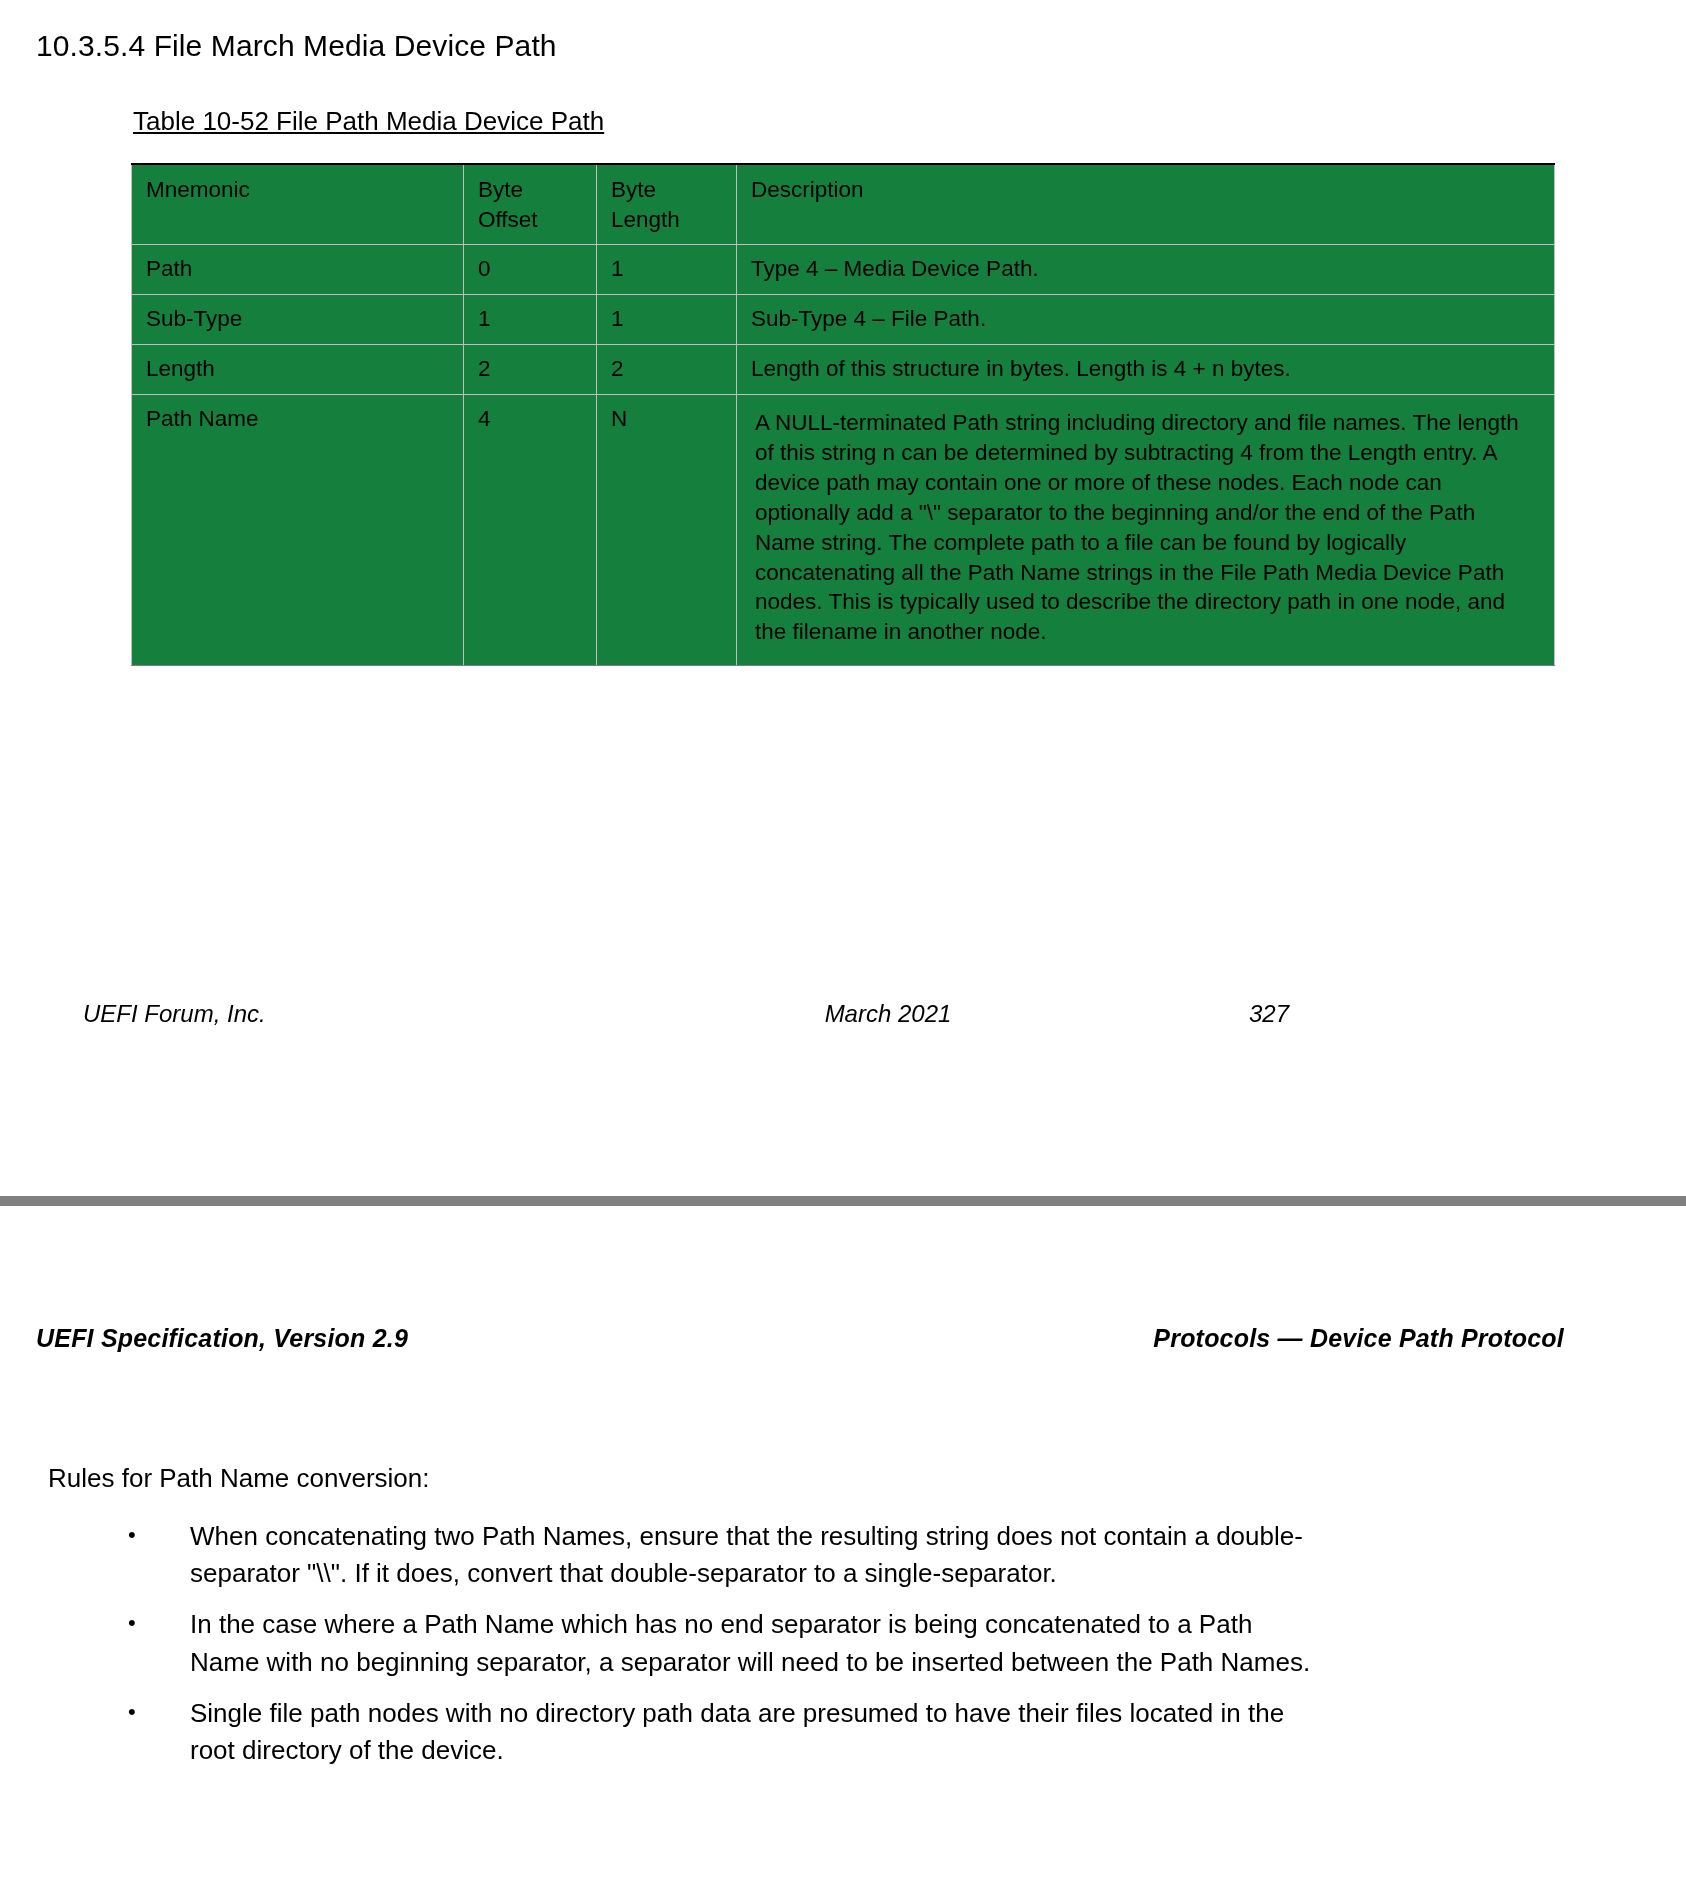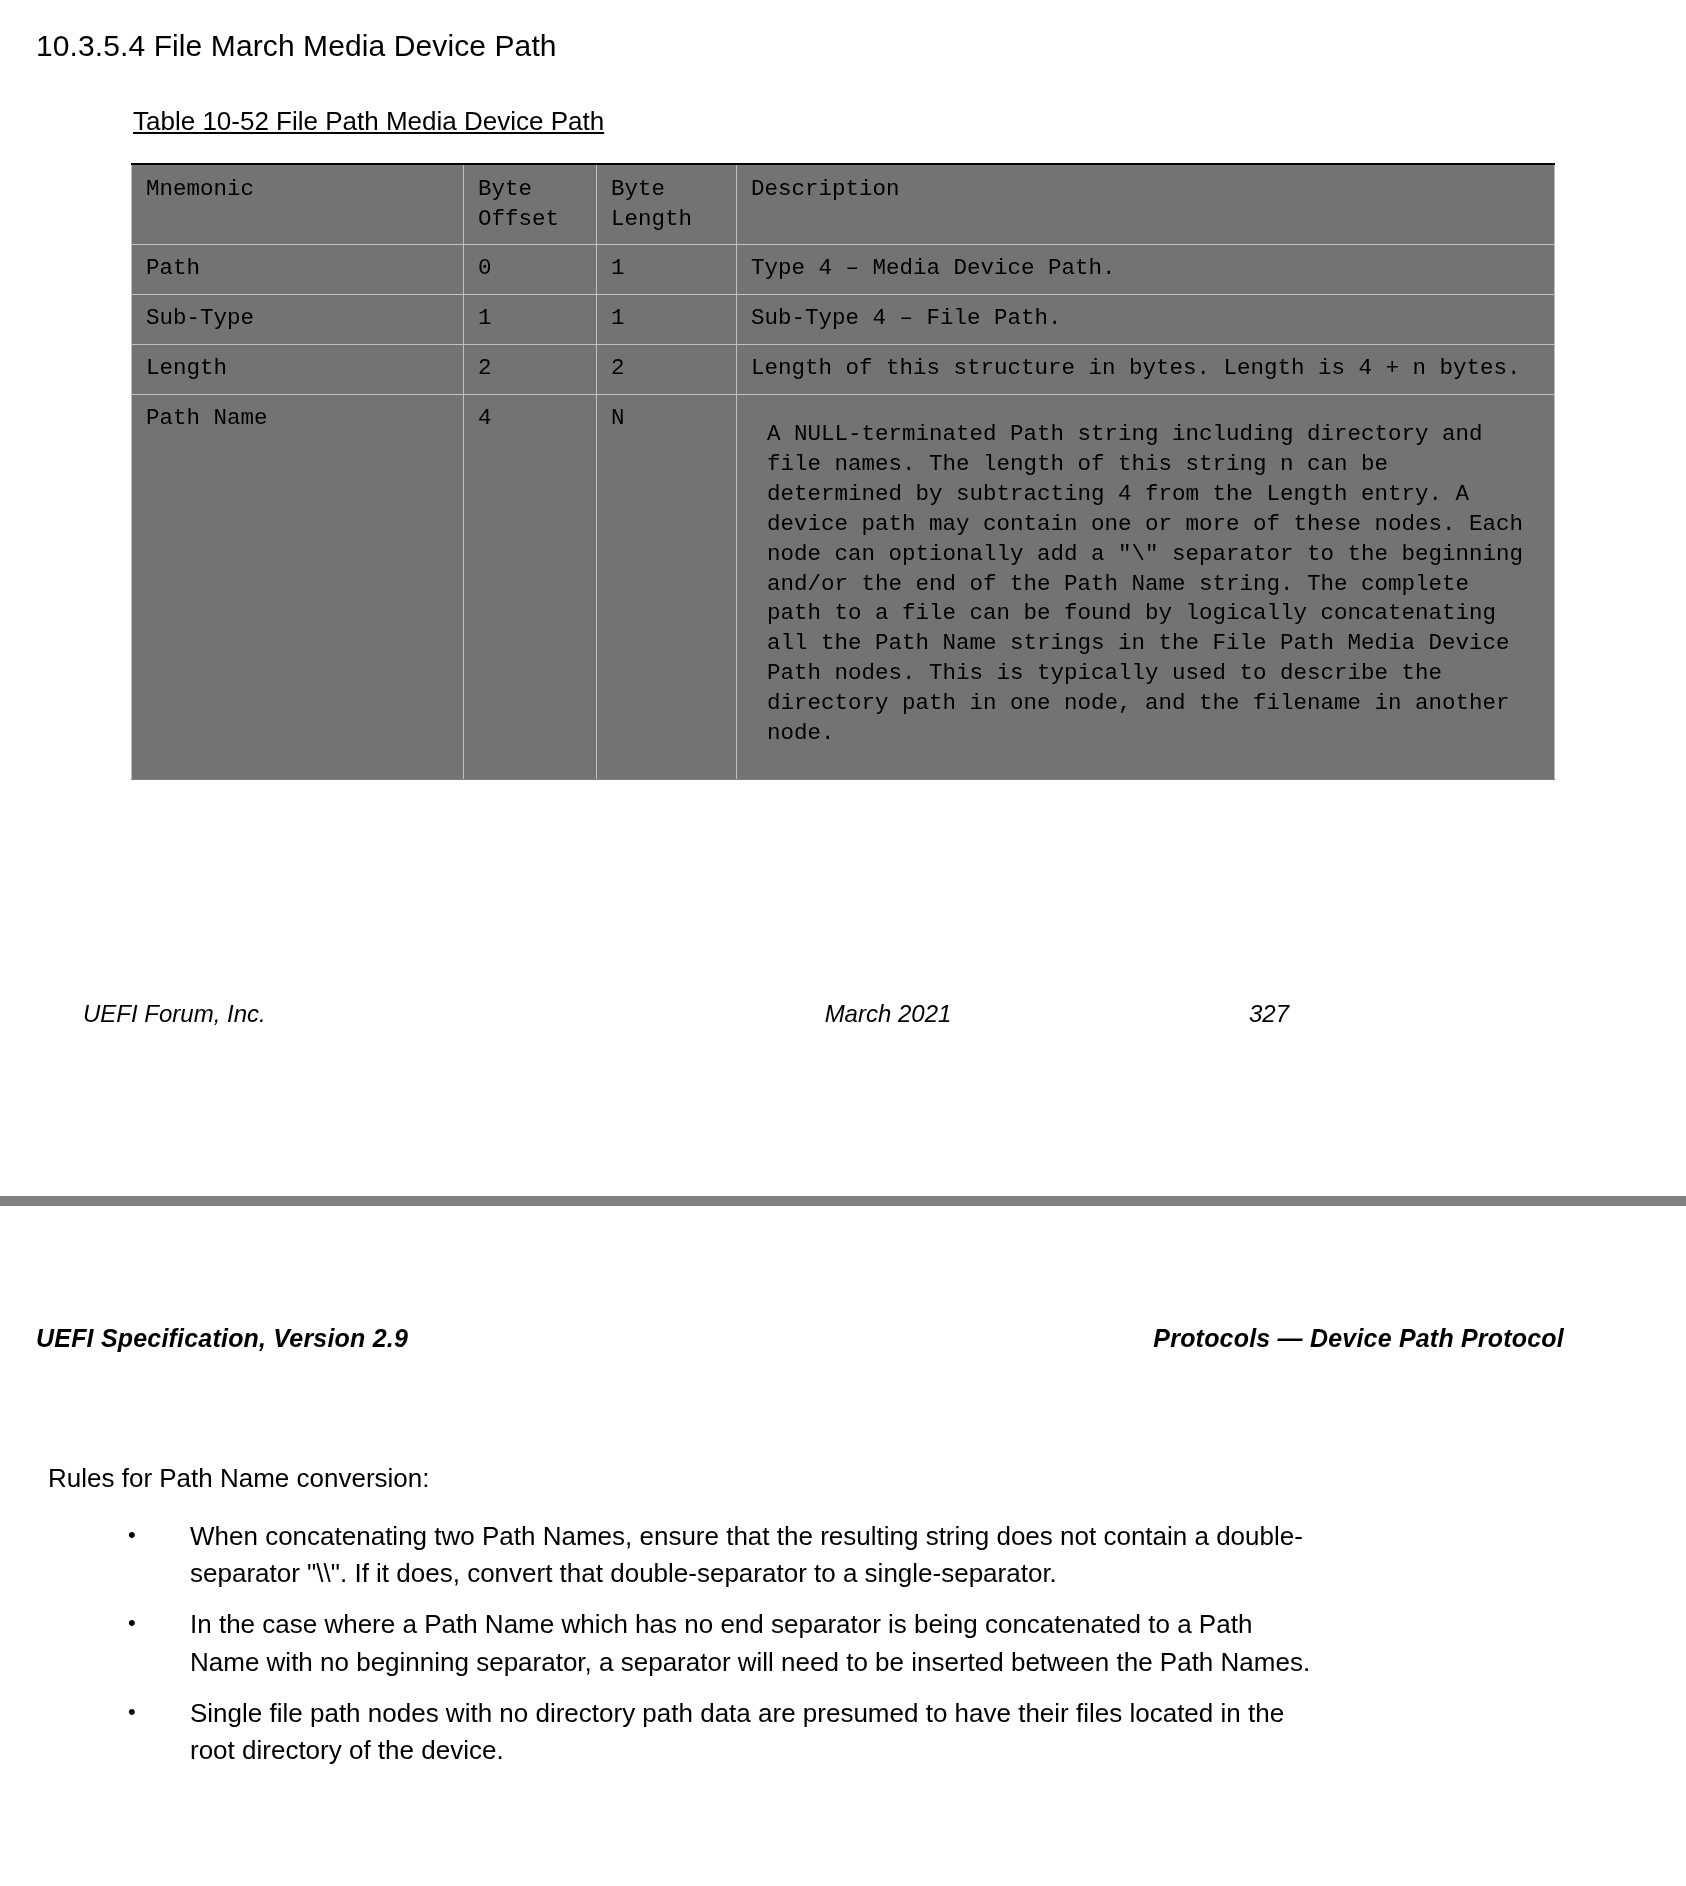--- a/index.html
+++ b/index.html
@@ -39,22 +39,21 @@
     padding: 38px 0 0 133px;
     line-height: 1.3;
     text-decoration: underline;
   }
 
   .spec-table {
     border-collapse: collapse;
     table-layout: fixed;
     margin: 25px 0 0 131px;
     width: 1423px;
-    background: #737373;
-    font-family: Liberation Mono, monospace;
+    background: #15803d;
   }
   .spec-table col.c-mnemonic { width: 332px; }
   .spec-table col.c-offset   { width: 133px; }
   .spec-table col.c-length   { width: 140px; }
   .spec-table col.c-desc     { width: 818px; }
 
   .spec-table td,
   .spec-table th {
     border-right: 1px solid #bfbfbf;
     border-bottom: 1px solid #bfbfbf;
@@ -75,21 +74,21 @@
   }
   .spec-table tr > *:first-child {
     border-left: 1px solid #bfbfbf;
   }
   .spec-table tbody tr:last-child > * {
     border-bottom: 1.6px solid #808080;
   }
   .hdr-two-line { white-space: pre-line; }
 
   .desc-para {
-    margin: 16px;
+    margin: 4px;
     white-space: normal;
   }
   .row-pathname td { padding-bottom: 14px; }
 
   
   .page-footer {
     position: absolute;
     left: 0;
     top: 1000px;
     width: 1686px;

